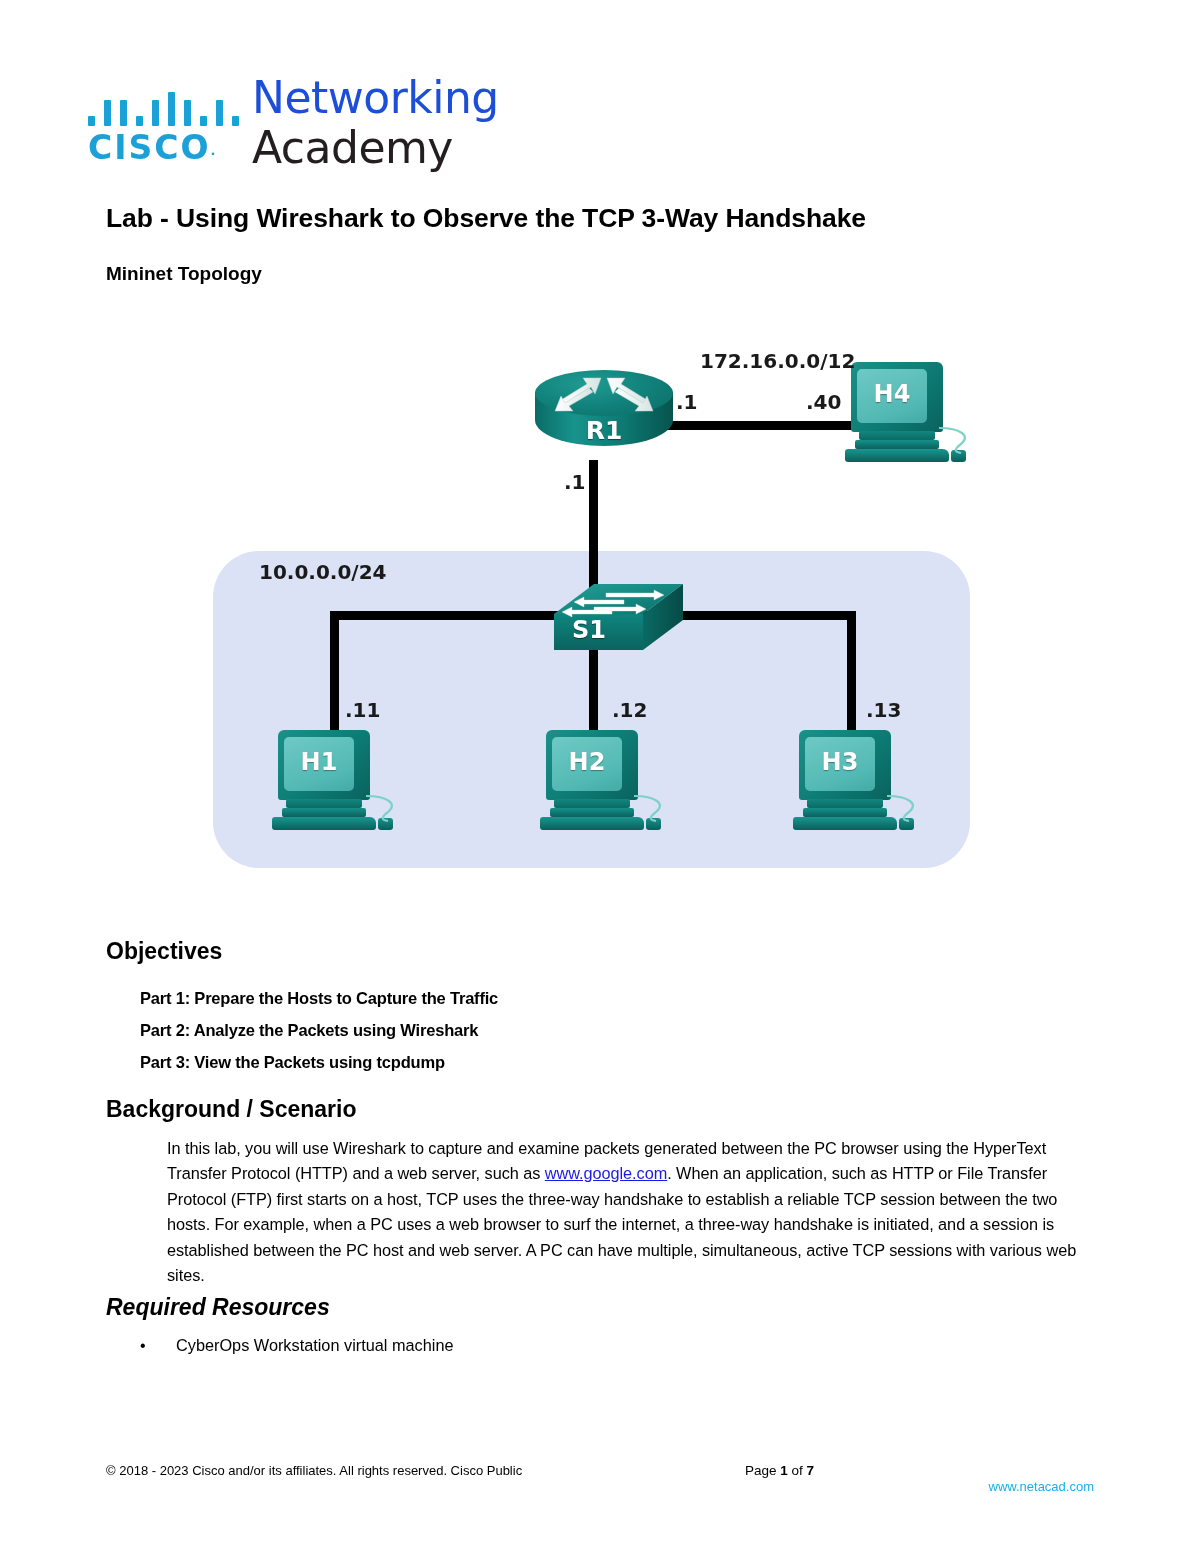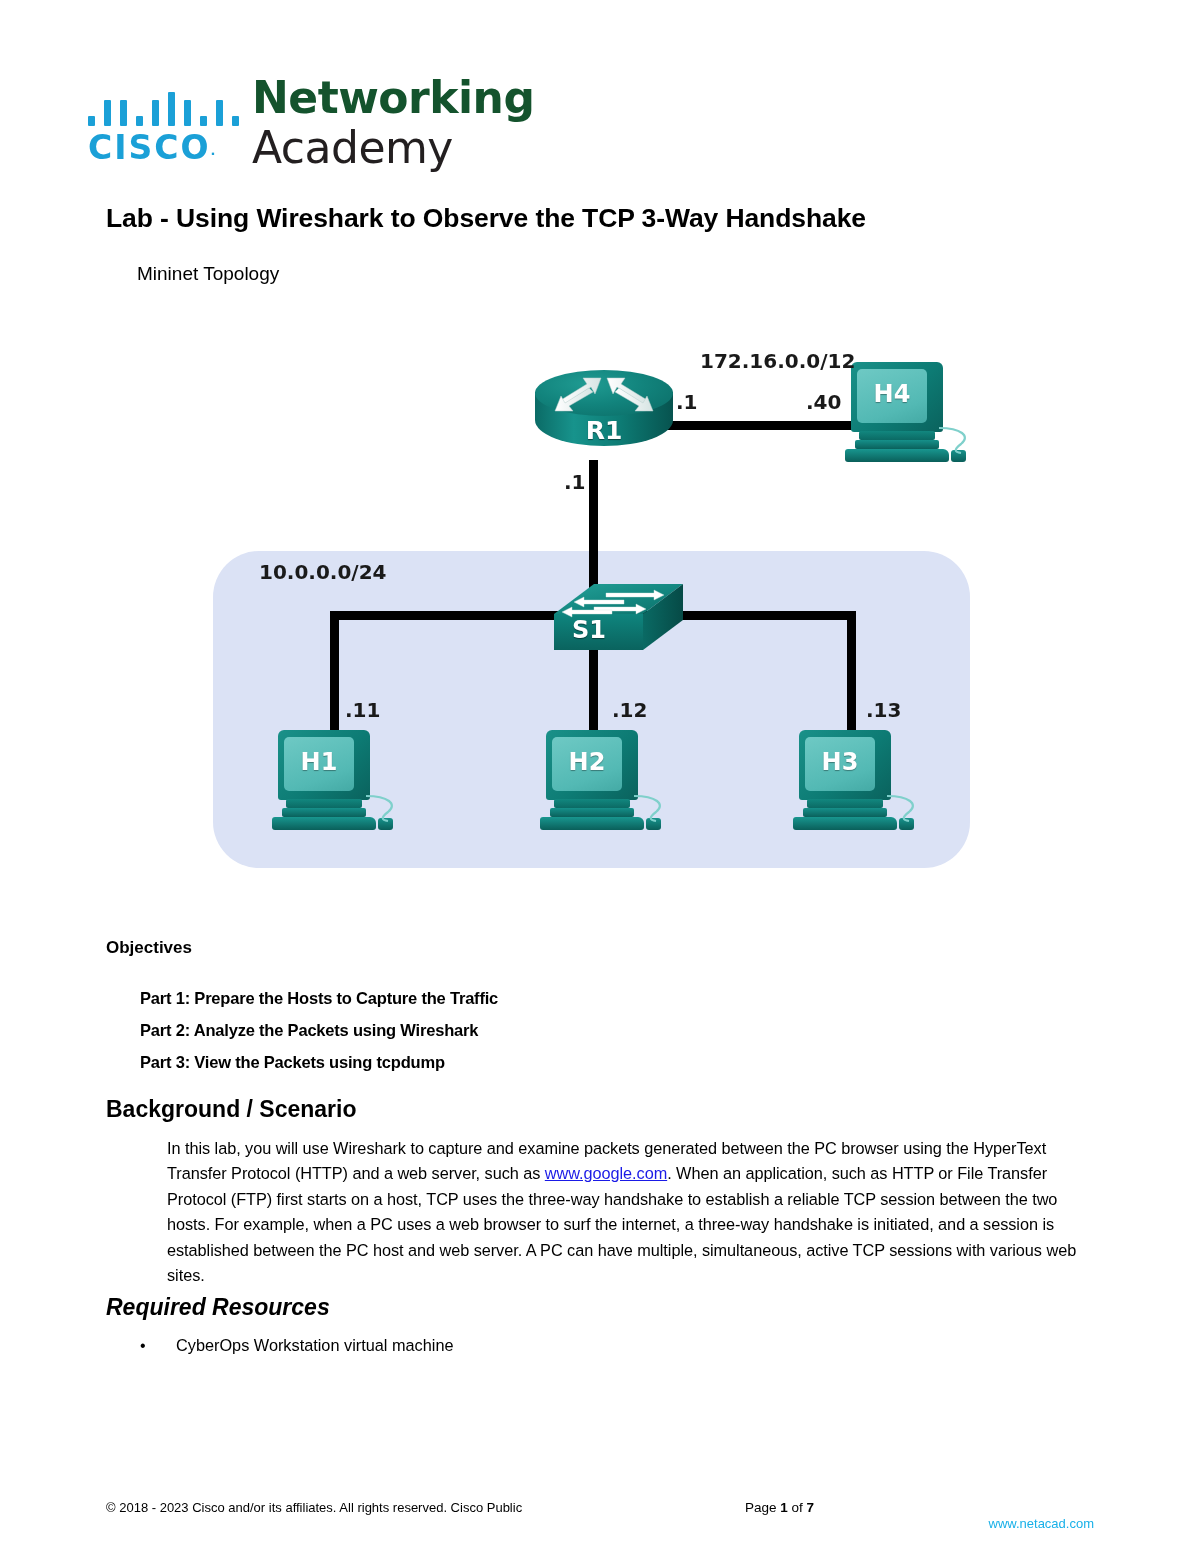--- a/index.html
+++ b/index.html
@@ -37,43 +37,43 @@
     font-size: 33px;
     letter-spacing: 2px;
     color: #1BA0D7;
   }
   .logo-cisco .tm {
     font-size: 13px; color: #1BA0D7; vertical-align: 4px; letter-spacing: 0;
   }
   .logo-word1 {
     position: absolute; left: 164px; top: -4px;
     font-family: "DejaVu Sans", sans-serif;
-    font-size: 44px; font-weight: 700; color: #14532d;
+    font-size: 44px; font-weight: 400; color: #1d4ed8;
     letter-spacing: -0.5px;
   }
   .logo-word2 {
     position: absolute; left: 164px; top: 46px;
     font-family: "DejaVu Sans", sans-serif;
     font-size: 44px; font-weight: 400; color: #231f20;
     letter-spacing: -0.5px;
   }
 
   
   .doc-title {
     position: absolute; left: 106px; top: 203px;
     font-size: 26.5px; font-weight: bold; color: #000;
     letter-spacing: -0.1px;
   }
   .h2-mininet {
     position: absolute; left: 106px; top: 263px;
-    font-size: 19px; font-weight: normal; margin-left: 31px;
+    font-size: 19px; font-weight: bold;
   }
   .h2-objectives {
     position: absolute; left: 106px; top: 938px;
-    font-size: 17px; font-weight: bold;
+    font-size: 23px; font-weight: bold;
   }
   .objective-list {
     position: absolute; left: 140px; top: 982px;
     width: 800px;
   }
   .objective-item {
     font-size: 16.5px; font-weight: bold; line-height: 32px;
     letter-spacing: -0.2px;
   }
   .h2-background {
@@ -96,21 +96,21 @@
   .res-list { position: absolute; left: 140px; top: 1333px; width: 800px; }
   .res-item {
     position: relative; padding-left: 36px;
     font-size: 16.3px; line-height: 25px;
   }
   .res-item .bullet {
     position: absolute; left: 0; top: 0; font-size: 16px;
   }
 
   
-  .footer { position: absolute; left: 0; top: 1463px; width: 1200px; height: 30px; margin-top: 37px; }
+  .footer { position: absolute; left: 0; top: 1463px; width: 1200px; height: 30px; }
   .footer-left {
     position: absolute; left: 106px; top: 0;
     font-size: 13px; color: #000;
   }
   .footer-center {
     position: absolute; left: 745px; top: 0;
     font-size: 13.5px; color: #000;
   }
   .footer-center b { font-weight: bold; }
   .footer-right {

